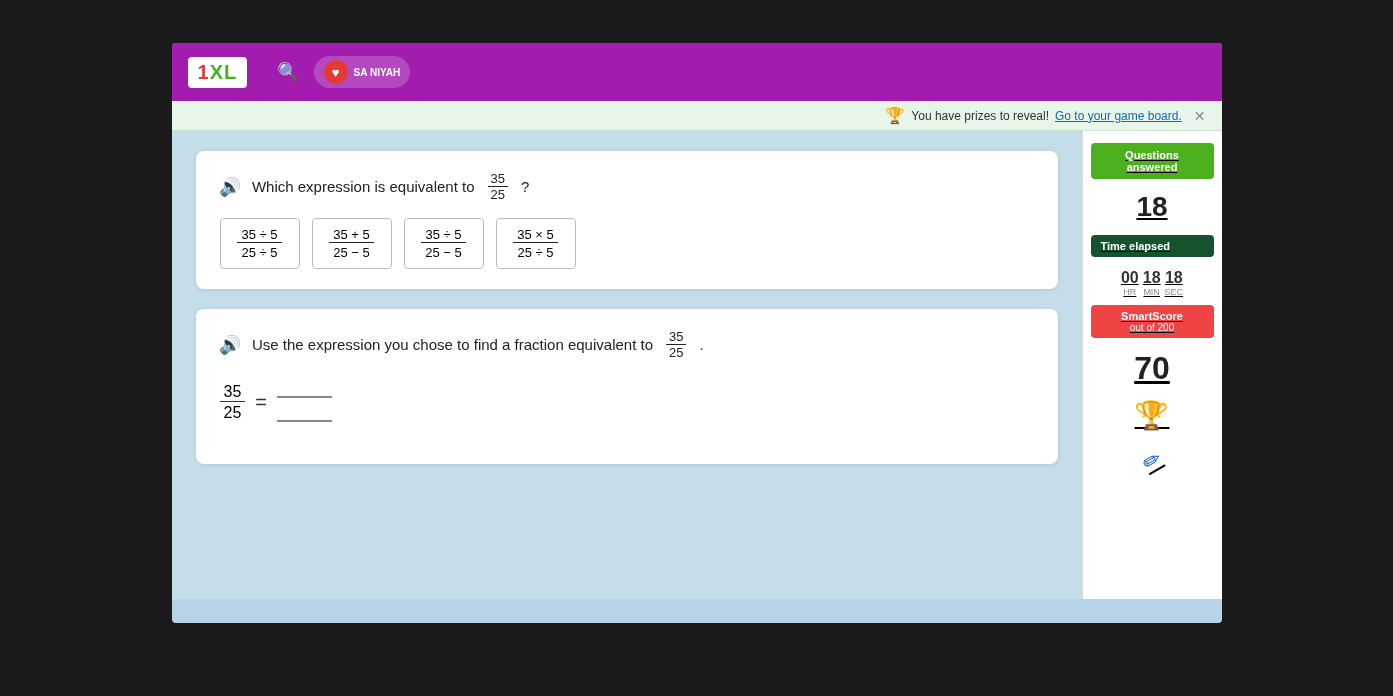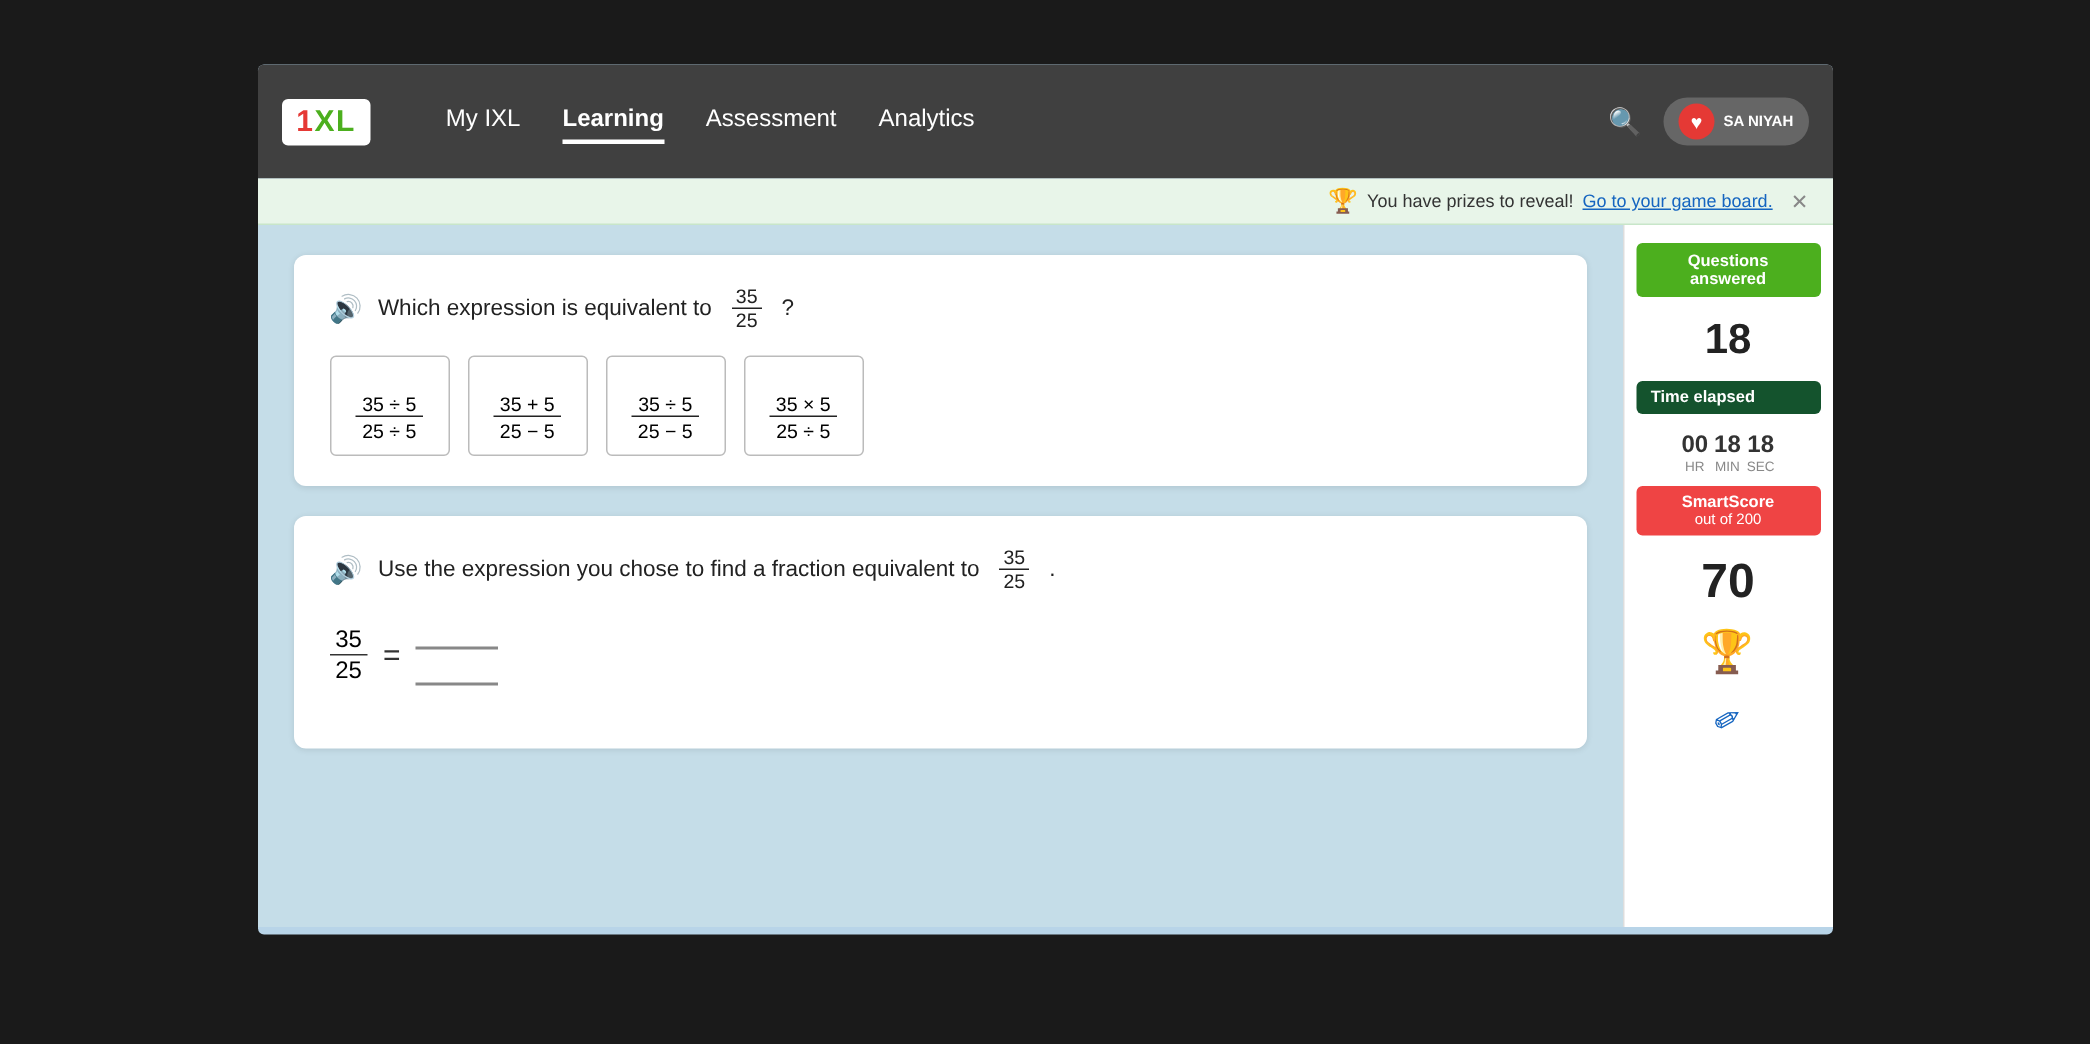--- a/index.html
+++ b/index.html
@@ -19,22 +19,22 @@
       height: 580px;
       background: #b8d4e8;
       border-radius: 4px;
       overflow: hidden;
       position: relative;
       margin-top: -30px;
     }
 
     
     .navbar {
-      background: #404040;
-      height: 76px;
+      background: #a21caf;
+      height: 58px;
       display: flex;
       align-items: center;
       padding: 0 16px;
       gap: 30px;
     }
     .logo-box {
       background: white;
       border-radius: 4px;
       padding: 4px 10px;
       font-size: 20px;
@@ -204,21 +204,20 @@
       background: white;
       font-size: 13px;
       text-align: center;
       min-width: 80px;
     }
     .choice-frac {
       display: flex;
       flex-direction: column;
       align-items: center;
       font-size: 13px;
-      margin-top: 16px;
     }
     .choice-frac .top {
       border-bottom: 1px solid #222;
       padding: 0 4px;
       margin-bottom: 2px;
     }
     .choice-frac .bot {
       padding: 0 4px;
     }
 
@@ -301,20 +300,21 @@
     
     .right-sidebar {
       width: 140px;
       background: white;
       border-left: 1px solid #ddd;
       display: flex;
       flex-direction: column;
       align-items: center;
       padding: 12px 8px;
       gap: 8px;
+      text-decoration: underline;
     }
     .questions-answered-card {
       background: #4caf1e;
       color: white;
       border-radius: 4px;
       padding: 6px 10px;
       text-align: center;
       font-size: 11px;
       font-weight: 700;
       width: 100%;
@@ -389,26 +389,20 @@
     }
   </style>
 </head>
 <body>
 
 <div class="screen">
 
   <nav class="navbar">
     <div class="logo-box">
       <span class="logo-1">1</span>XL
-    </div>
-    <div class="nav-links">
-      <span class="nav-link">My IXL</span>
-      <span class="nav-link active">Learning</span>
-      <span class="nav-link">Assessment</span>
-      <span class="nav-link">Analytics</span>
     </div>
     <div class="nav-right">
       <div class="search-icon-wrap">🔍</div>
       <div class="user-badge">
         <div class="heart-icon">♥</div>
         <span class="user-name">SA NIYAH</span>
       </div>
     </div>
   </nav>
 

